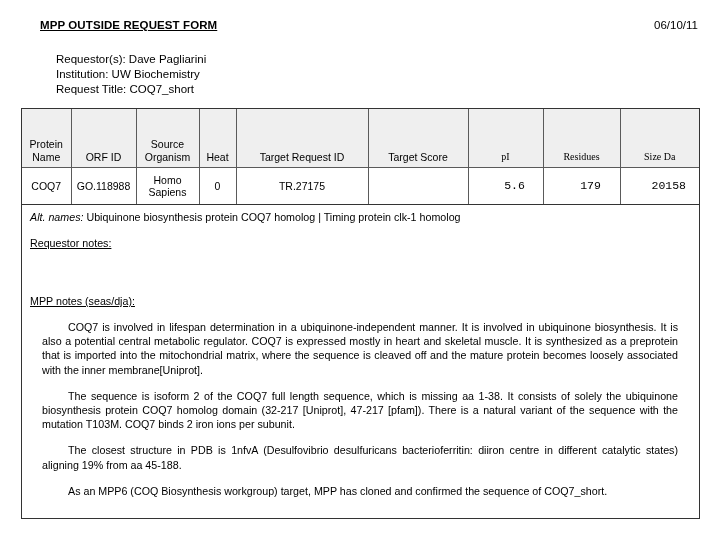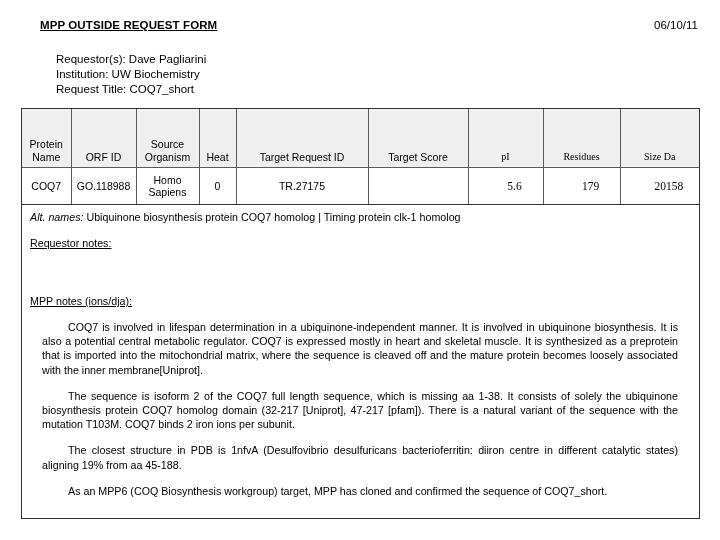--- a/index.html
+++ b/index.html
@@ -97,21 +97,21 @@
     border-right: 1.1px solid #5a5a5a;
     border-bottom: 1.1px solid #333333;
     font-size: 10.5px;
     line-height: 12.4px;
     text-align: center;
     vertical-align: middle;
     height: 32px;
     padding: 2px 2px;
   }
   table.spec td.last { border-right: none; }
-  table.spec td.serif { font-family: Liberation Serif, serif; font-size: 11.5px; padding-left: 20px; }
+  table.spec td.serif { font-family: Liberation Mono, monospace; font-size: 11.5px; padding-left: 20px; }
 
   
   .altnames {
     padding: 5px 8px 0 8px;
     font-size: 10.7px;
     line-height: 14px;
   }
   .altnames .lab { font-style: italic; text-align: right; }
 
   .req-notes-head {
@@ -200,21 +200,21 @@
     <div class="altnames">
       <span class="lab">Alt. names:</span>
       <span>Ubiquinone biosynthesis protein COQ7 homolog | Timing protein clk-1 homolog</span>
     </div>
 
     <div class="req-notes-head">
       <span>Requestor notes:</span>
     </div>
 
     <div class="mpp-head">
-      <span>MPP notes (ions/dja):</span>
+      <span>MPP notes (seas/dja):</span>
     </div>
 
     <div class="mpp-body">
       <p>COQ7 is involved in lifespan determination in a ubiquinone-independent manner. It is involved in ubiquinone biosynthesis. It is also a potential central metabolic regulator. COQ7 is expressed mostly in heart and skeletal muscle. It is synthesized as a preprotein that is imported into the mitochondrial matrix, where the sequence is cleaved off and the mature protein becomes loosely associated with the inner membrane[Uniprot].</p>
       <p>The sequence is isoform 2 of the COQ7 full length sequence, which is missing aa 1-38. It consists of solely the ubiquinone biosynthesis protein COQ7 homolog domain (32-217 [Uniprot], 47-217 [pfam]). There is a natural variant of the sequence with the mutation T103M. COQ7 binds 2 iron ions per subunit.</p>
       <p>The closest structure in PDB is 1nfvA (Desulfovibrio desulfuricans bacterioferritin: diiron centre in different catalytic states) aligning 19% from aa 45-188.</p>
       <p>As an MPP6 (COQ Biosynthesis workgroup) target, MPP has cloned and confirmed the sequence of COQ7_short.</p>
     </div>
 
   </div>

